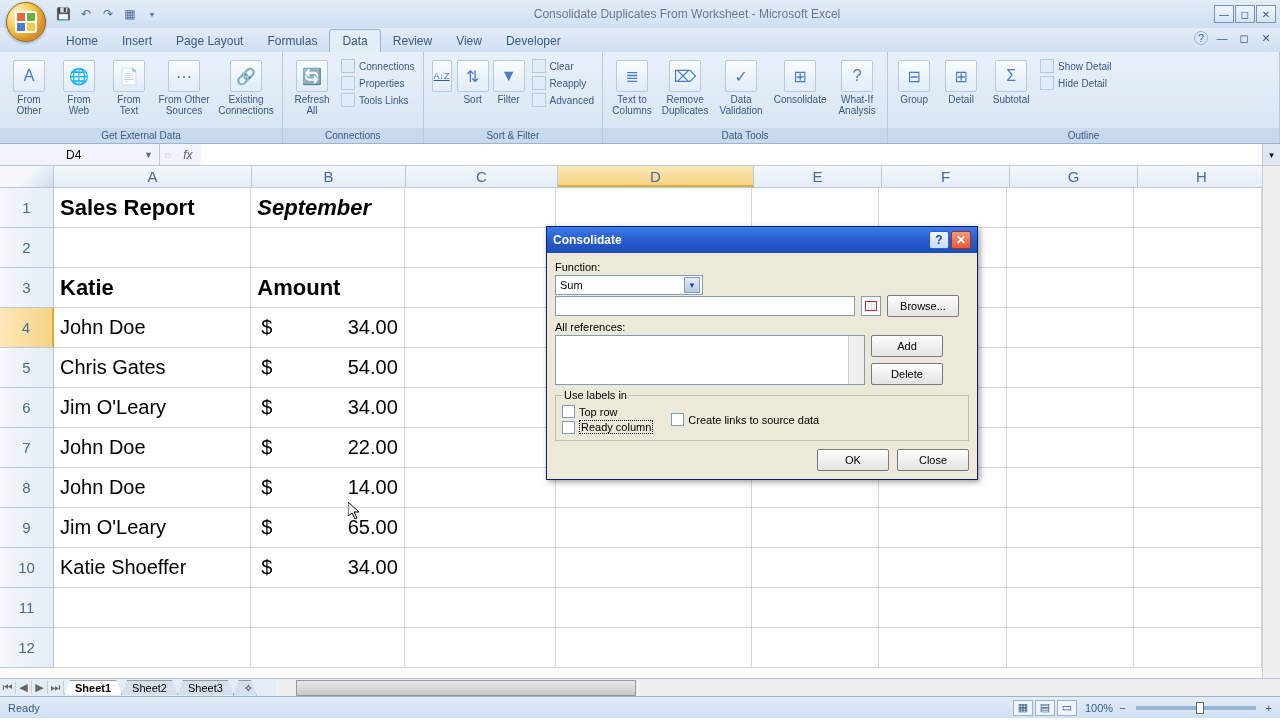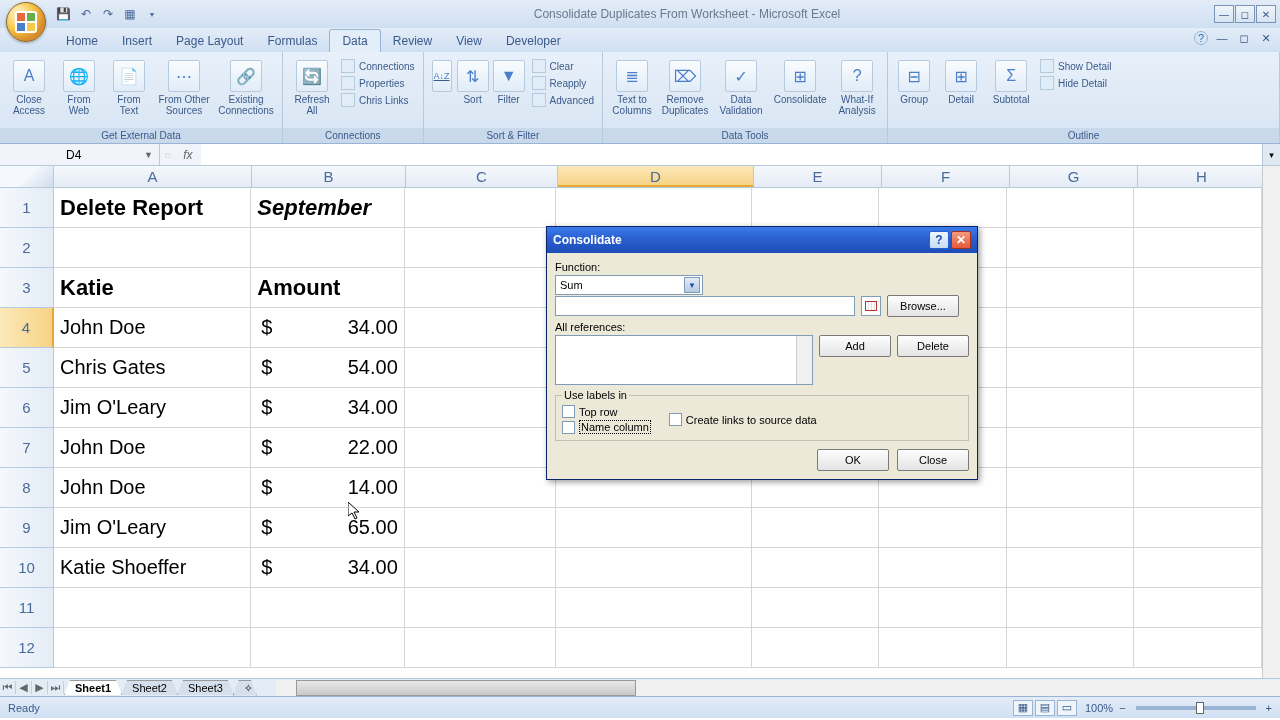--- a/index.html
+++ b/index.html
@@ -147,21 +147,21 @@
     <div>◻</div>
     <div>✕</div>
   </div>
 </div>
 
 <div class="ribbon">
   <div class="group">
     <div class="group-body">
       <div class="bigbtn">
           <div class="ico">A</div>
-          <div class="lbl">Close Access</div>
+          <div class="lbl">From Other</div>
         </div>
       <div class="bigbtn">
           <div class="ico">🌐</div>
           <div class="lbl">From Web</div>
         </div>
       <div class="bigbtn">
           <div class="ico">📄</div>
           <div class="lbl">From Text</div>
         </div>
       <div class="bigbtn" style="width:56px;">
@@ -185,21 +185,21 @@
         <div class="smallbtn">
             <span class="si"></span>
             <span>Connections</span>
           </div>
         <div class="smallbtn">
             <span class="si"></span>
             <span>Properties</span>
           </div>
         <div class="smallbtn">
             <span class="si"></span>
-            <span>Chris Links</span>
+            <span>Tools Links</span>
           </div>
       </div>
     </div>
     <div class="group-label">Connections</div>
   </div>
   <div class="group">
     <div class="group-body">
       <div class="bigbtn" style="width:24px;text-decoration:underline;">
           <div class="ico" style="width:20px;font-size:9px;">A↓Z</div>
         </div>
@@ -316,21 +316,21 @@
       <div class="rowhead">6</div>
       <div class="rowhead">7</div>
       <div class="rowhead">8</div>
       <div class="rowhead">9</div>
       <div class="rowhead">10</div>
       <div class="rowhead">11</div>
       <div class="rowhead">12</div>
     </div>
   <div class="cells" id="cells">
       <div class="row">
-        <div class="cell bold" style="width: 198px; font-size: 22px;">Delete Report</div>
+        <div class="cell bold" style="width: 198px; font-size: 22px;">Sales Report</div>
         <div class="cell bold italic" style="width: 154px; font-size: 22px;">September</div>
         <div class="cell" style="width: 152px;"></div>
         <div class="cell" style="width: 196px;"></div>
         <div class="cell" style="width: 128px;"></div>
         <div class="cell" style="width: 128px;"></div>
         <div class="cell" style="width: 128px;"></div>
         <div class="cell" style="width: 128px;"></div>
       </div>
       <div class="row">
         <div class="cell" style="width: 198px;"></div>
@@ -517,36 +517,36 @@
       <div class="refpick">
           <div class="refpick-inner"></div>
         </div>
       <div class="dlgbtn">Browse...</div>
     </div>
     <label>All references:</label>
     <div class="dlgrow" style="align-items:flex-start;">
       <div class="dlglist">
           <div class="dlglist-sc"></div>
         </div>
-      <div style="display:flex; flex-direction:row; gap:6px;">
+      <div style="display:flex; flex-direction:column; gap:6px;">
         <div class="dlgbtn">Add</div>
         <div class="dlgbtn">Delete</div>
       </div>
     </div>
     <fieldset class="dlgfieldset">
       <legend>Use labels in</legend>
       <div style="display:flex; gap:18px; align-items:center;">
         <div>
           <div class="dlgcheck">
               <div class="cb"></div>
               <span>Top row</span>
             </div>
           <div class="dlgcheck" style="margin-top:2px;">
               <div class="cb"></div>
-              <span class="boxed">Name column</span>
+              <span class="boxed">Ready column</span>
             </div>
         </div>
         <div class="dlgcheck">
             <div class="cb"></div>
             <span>Create links to source data</span>
           </div>
       </div>
     </fieldset>
     <div class="dlgfooter">
       <div class="dlgbtn">OK</div>

